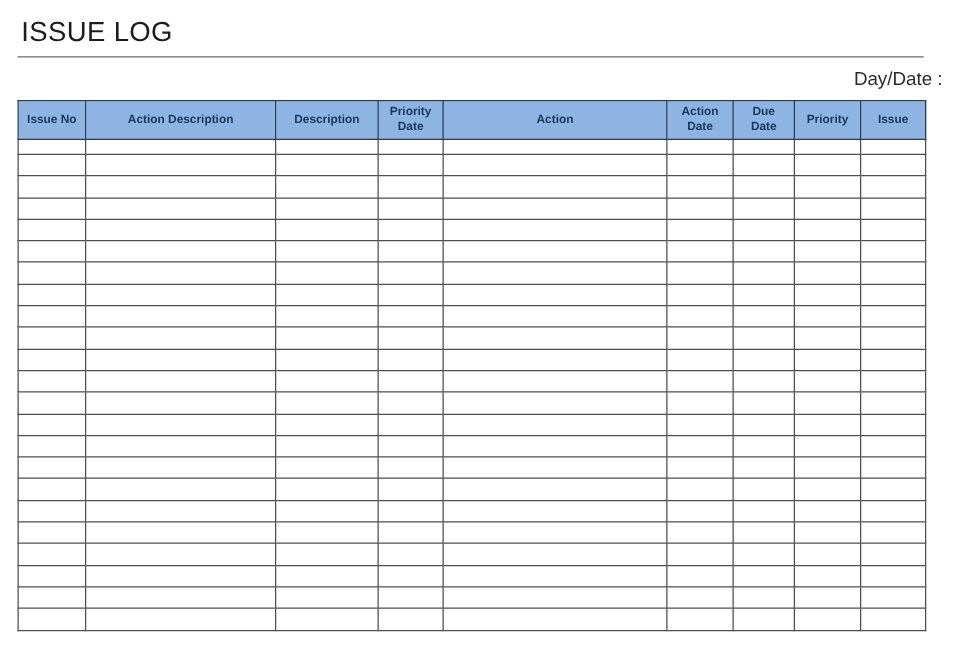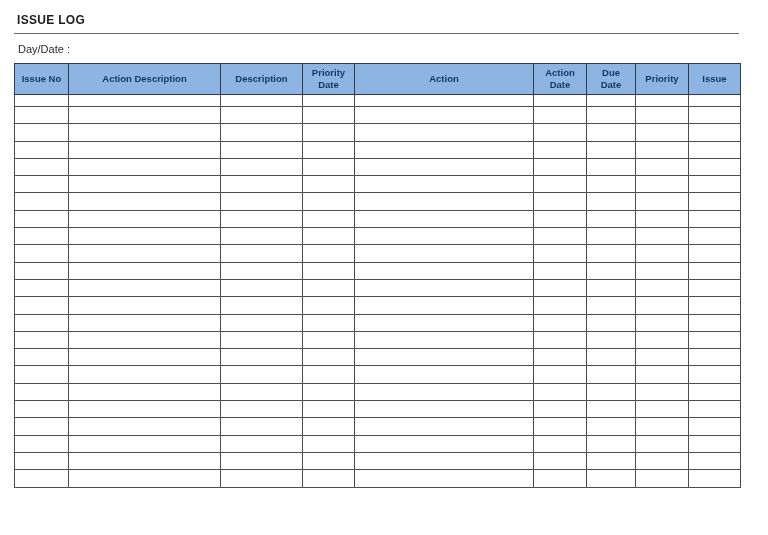--- a/index.html
+++ b/index.html
@@ -22,31 +22,32 @@
   }
   .page { padding: 12px 14px 0 14px; }
 
   .title-block {
     width: 725px;
     border-bottom: 1px solid var(--title-rule);
     padding: 0 0 6px 3px;
   }
   .title {
     margin: 1px 0 0 0;
-    font-size: 12px;
-    font-weight: bold;
+    font-size: 22px;
+    font-weight: normal;
     letter-spacing: 0.3px;
     color: var(--title-text);
     font-family: "Liberation Sans", sans-serif;
   }
 
   .day-date {
     margin: 9px 0 0 4px;
-    font-size: 11px;
+    font-size: 15px;
     color: var(--body-text);
+    text-align: right;
   }
 
   table.log-table {
     border-collapse: collapse;
     table-layout: fixed;
     margin-top: 8px;
     border: 1px solid var(--outer-border);
   }
   table.log-table th {
     background: var(--header-bg);

